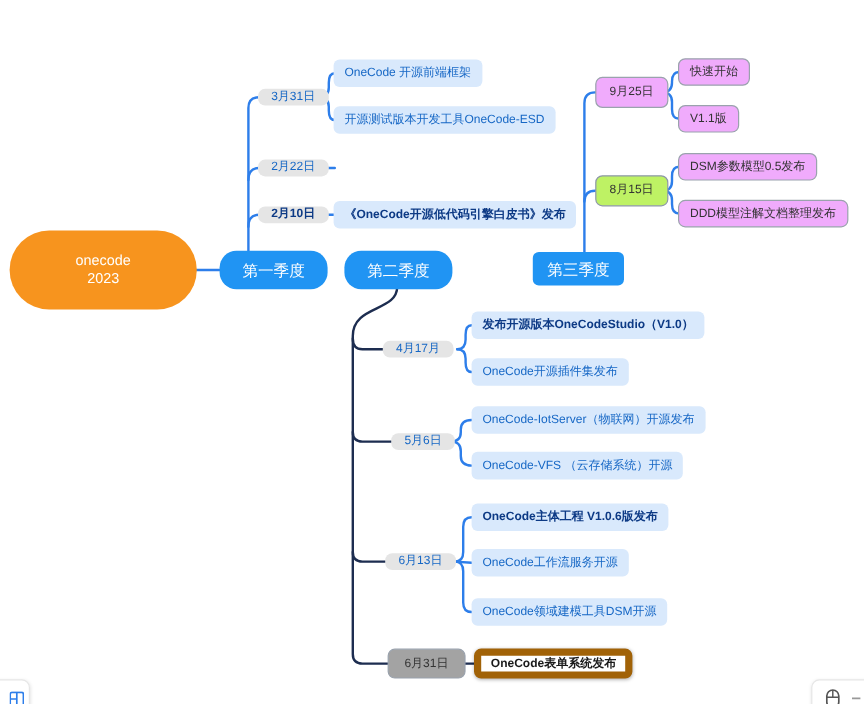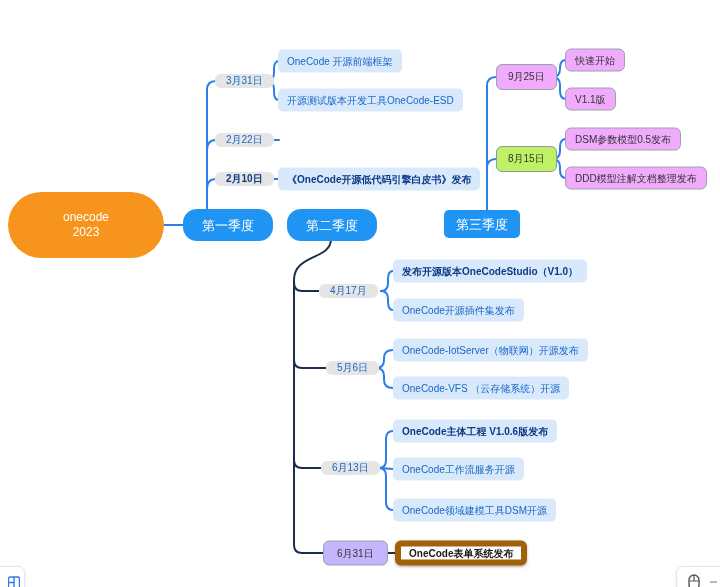--- a/index.html
+++ b/index.html
@@ -45,21 +45,21 @@
     border:1px solid #9AA2AD;
     height:23px;padding:0 9px;border-radius:6px;
   }
   .date.white{height:26px;padding:0 11px;}
   .peri{
     background:#bef264;color:#333333;
     border:1px solid #8D97A8;
     height:26px;padding:0 11px;border-radius:6px;
   }
   .lav{
-    background:#c4b5fd;color:#333333;
+    background:#a3a3a3;color:#333333;
     border:1px solid #9AA2AD;
     height:25px;padding:0 13px;border-radius:6px;
   }
   .selected{
     background:#ffffff;color:#1a1a1a;font-weight:bold;
     border:6px solid #a16207;
     height:25px;padding:0 8px;border-radius:6px;
     box-shadow:0 1px 3px rgba(0,0,0,.28);
   }
   .toolcard{

